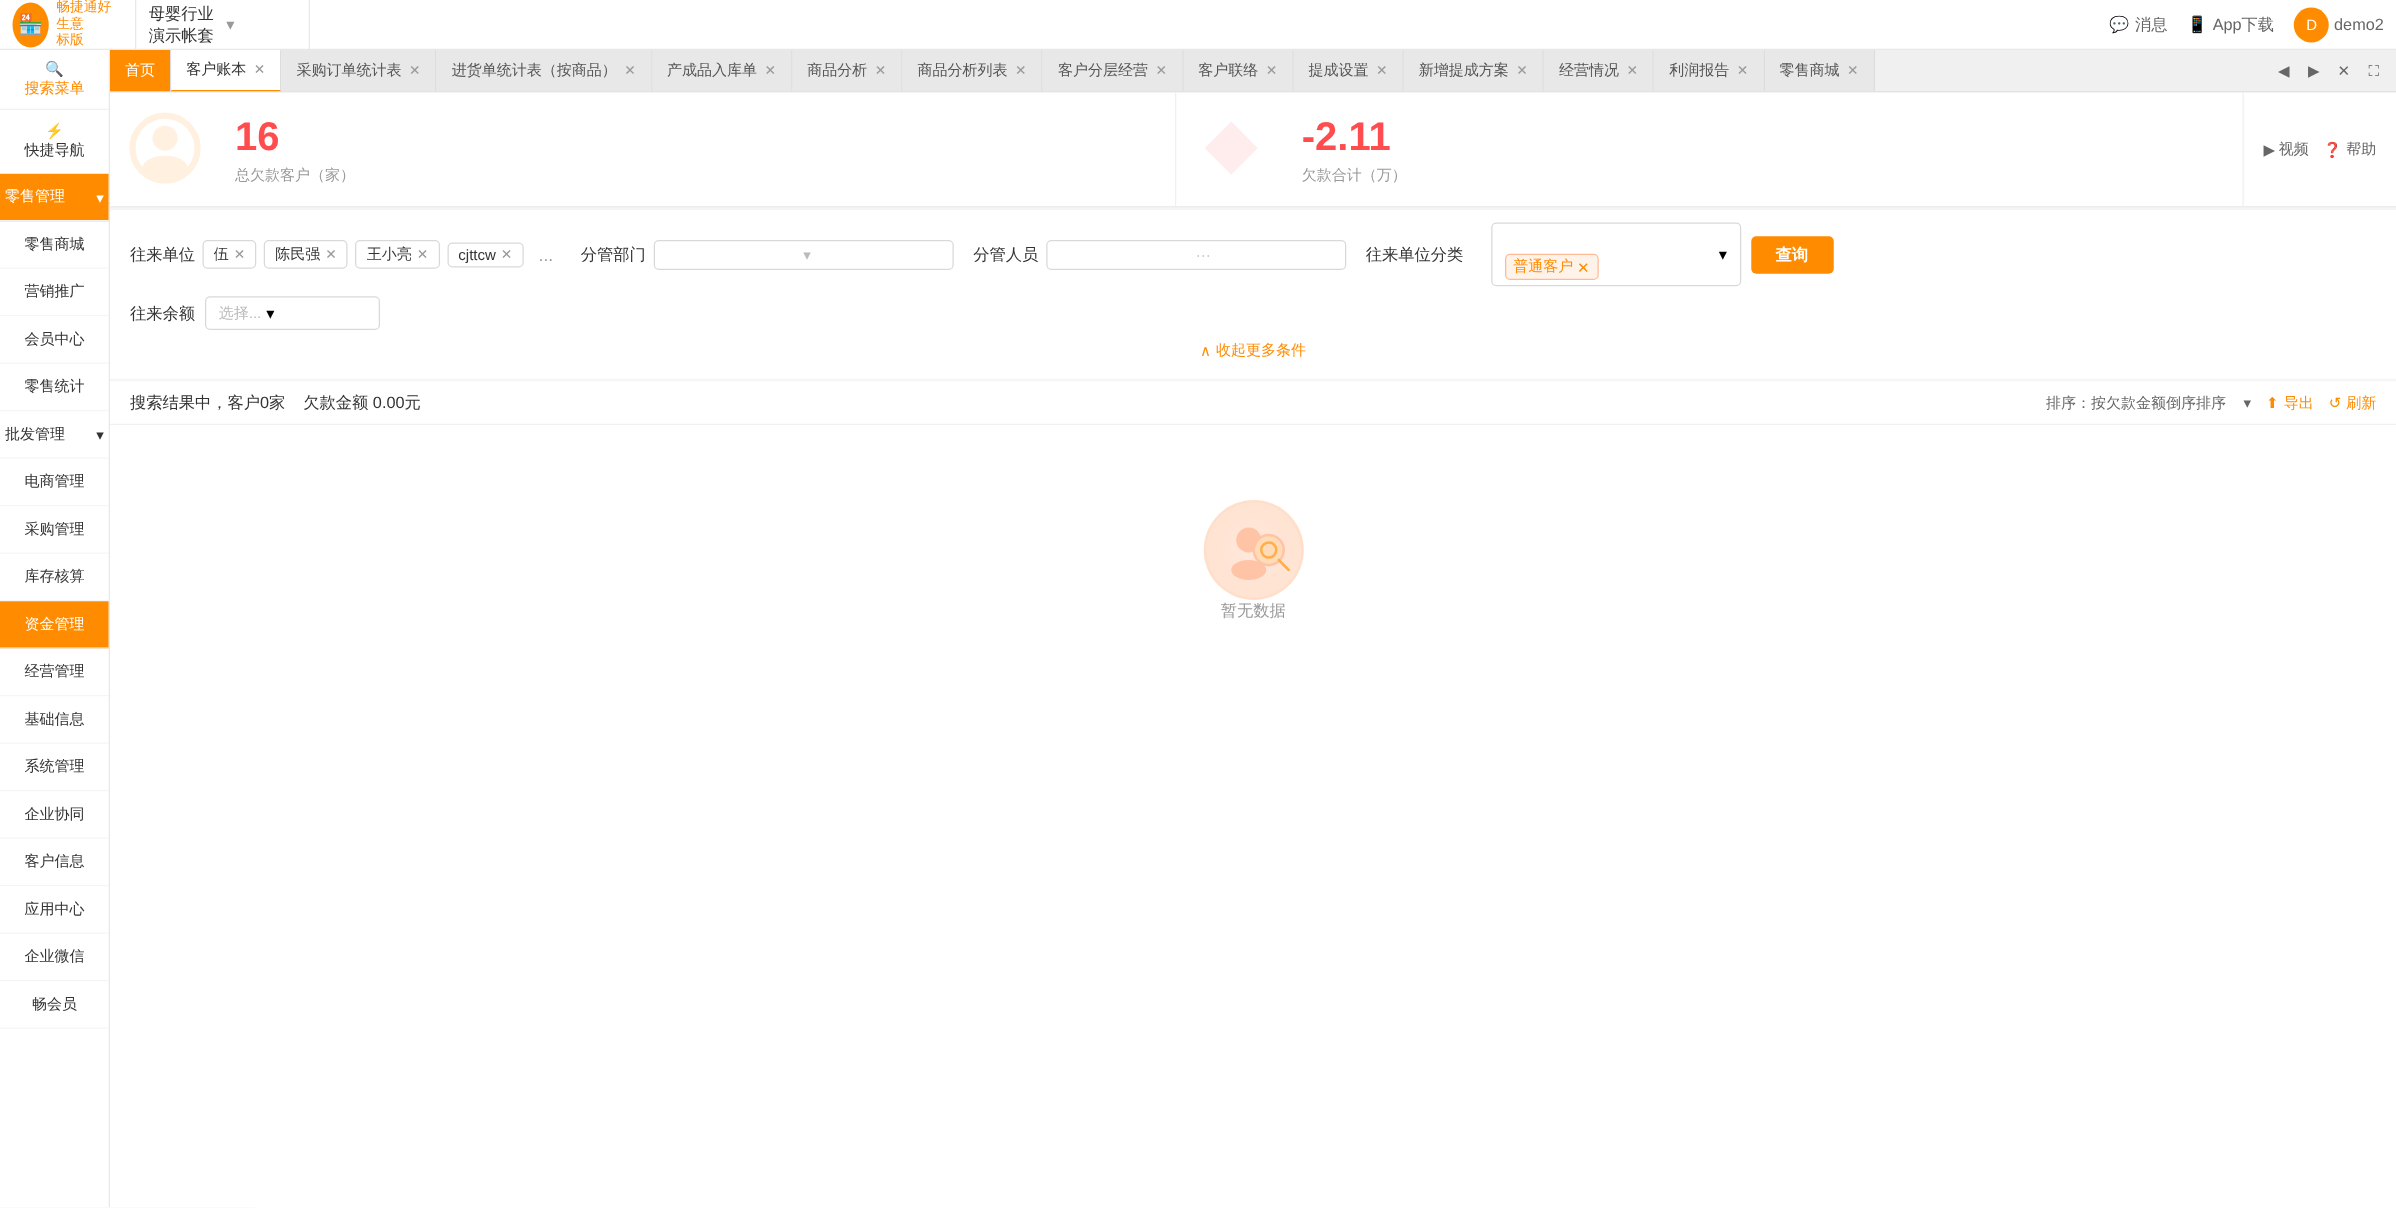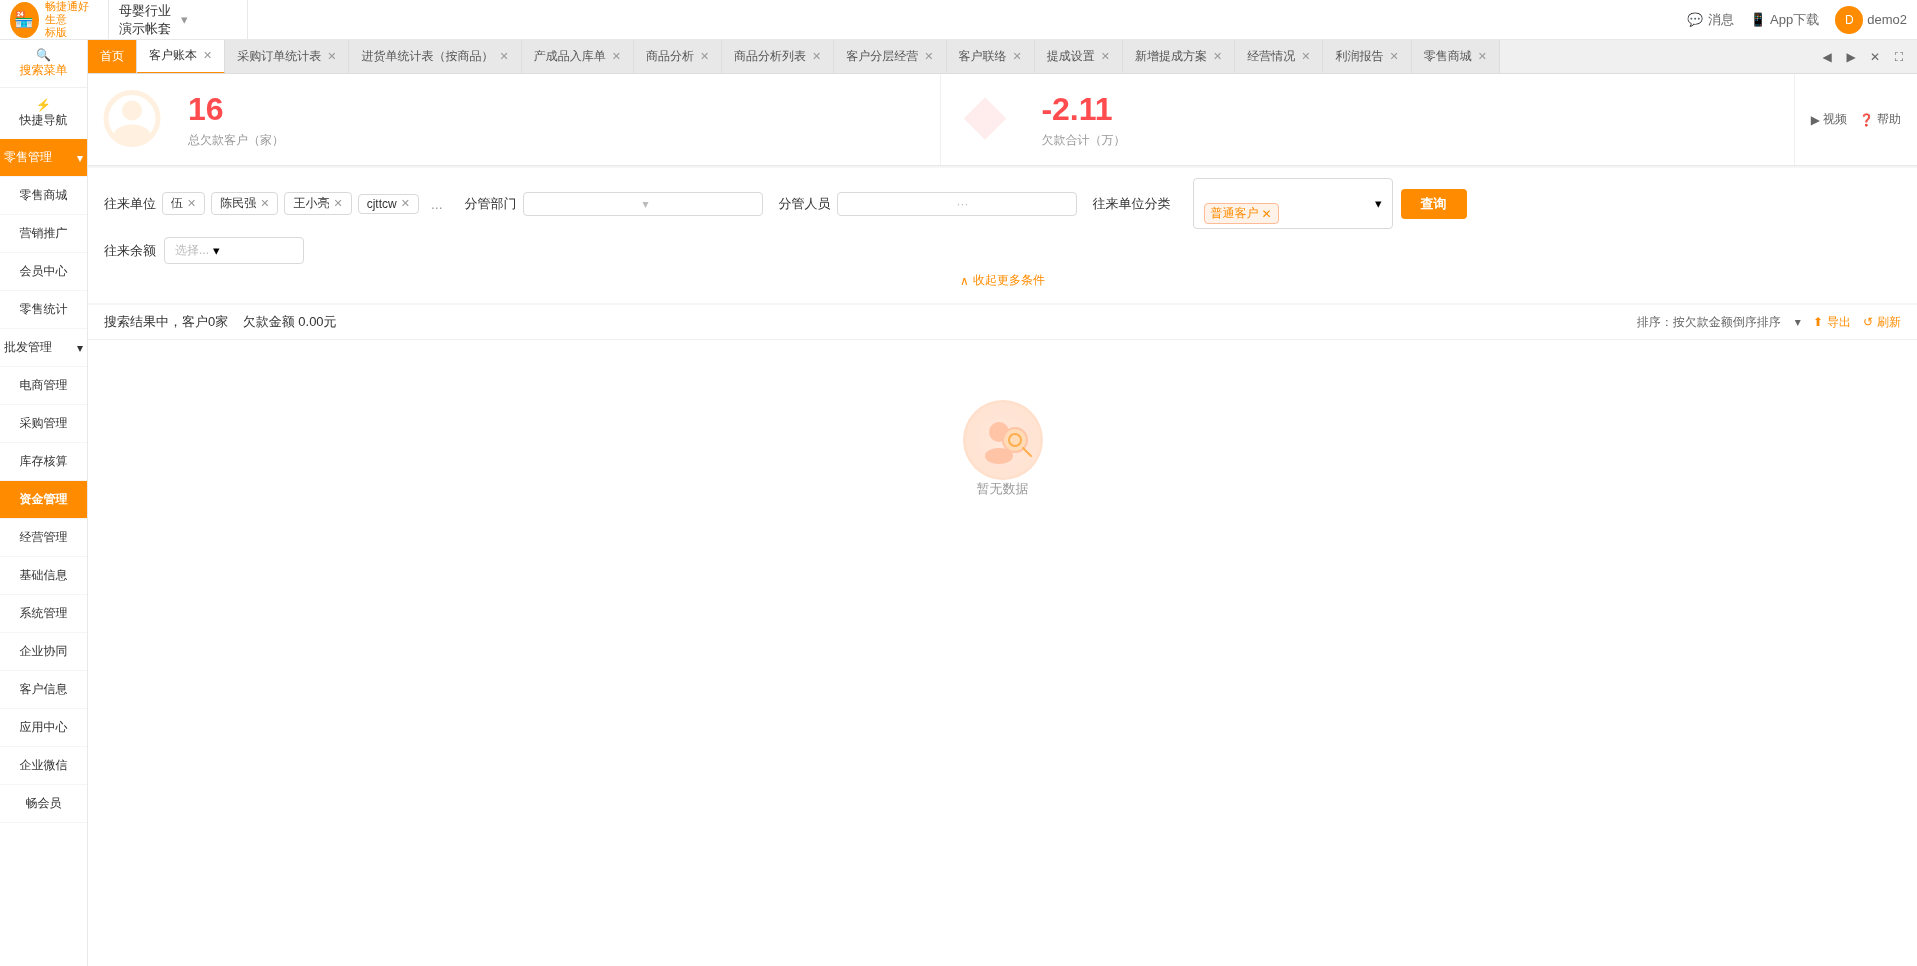--- a/index.html
+++ b/index.html
@@ -170,21 +170,21 @@
     </div>
     <div class="sidebar-item">
       <span>电商管理</span>
     </div>
     <div class="sidebar-item">
       <span>采购管理</span>
     </div>
     <div class="sidebar-item">
       <span>库存核算</span>
     </div>
-    <div class="sidebar-item" style="background:#ff8c00;color:white;font-weight:bold;">
+    <div class="sidebar-item" style="background:#ff8c00;color:white;">
       <span>资金管理</span>
     </div>
     <div class="sidebar-item">
       <span>经营管理</span>
     </div>
     <div class="sidebar-item">
       <span>基础信息</span>
     </div>
     <div class="sidebar-item">
       <span>系统管理</span>

